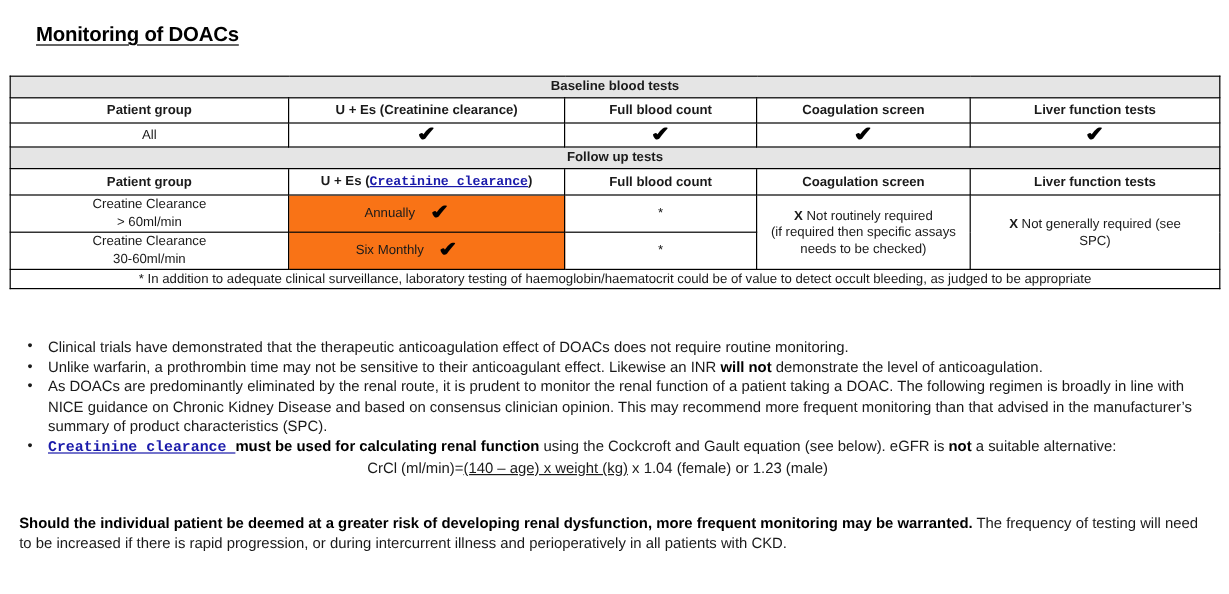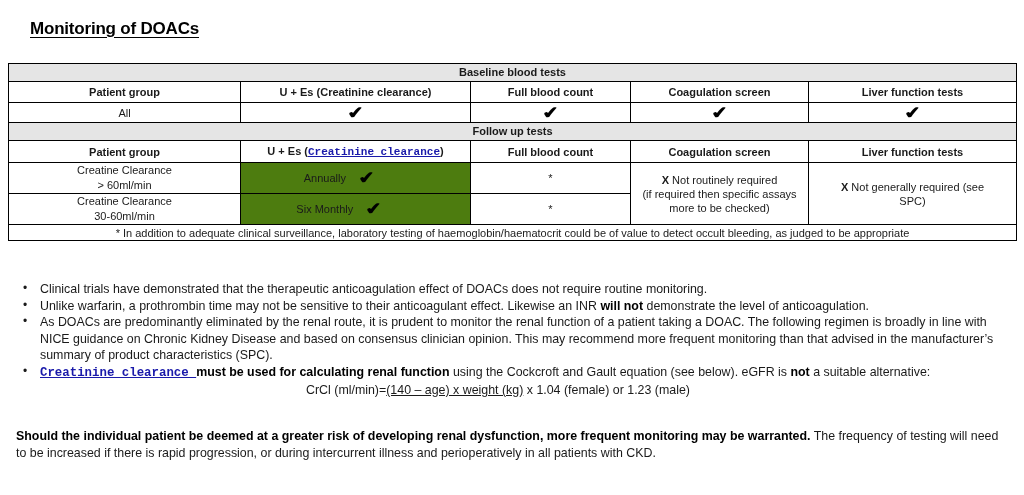--- a/index.html
+++ b/index.html
@@ -81,21 +81,21 @@
     transform: scaleX(1.25) rotate(-6deg);
   }
   .row-all td { height: 19px; }
   .cc-cell {
     font-size: 11.5px;
     line-height: 15px;
     padding: 4px 2px;
     color: #1a1a1a;
   }
   .orange {
-    background: #4d7c0f;
+    background: #f97316;
     font-size: 11.5px;
     color: #000;
   }
   .orange .inner {
     display: flex;
     align-items: center;
     justify-content: center;
     gap: 14px;
     padding-right: 34px;
   }
@@ -233,21 +233,21 @@
           <td class="orange">
             <div class="inner">
               <span class="lbl">Annually</span>
               <span class="tick">✔</span>
             </div>
           </td>
           <td class="star">*</td>
           <td class="note-cell" rowspan="2">
             <div><span class="xb">X</span><span> Not routinely required</span></div>
             <div>(if required then specific assays</div>
-            <div>more to be checked)</div>
+            <div>needs to be checked)</div>
           </td>
           <td class="note-cell" rowspan="2">
             <div><span class="xb">X</span><span> Not generally required (see</span></div>
             <div>SPC)</div>
           </td>
         </tr>
 
         <tr>
           <td class="cc-cell">
             <div>Creatine Clearance</div>

